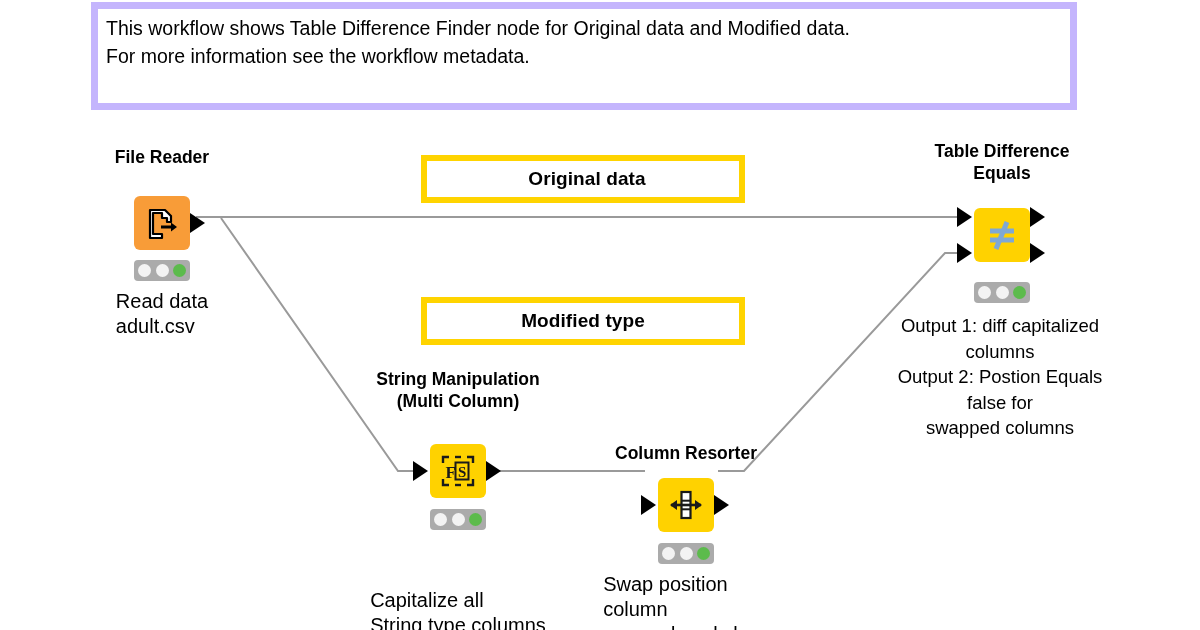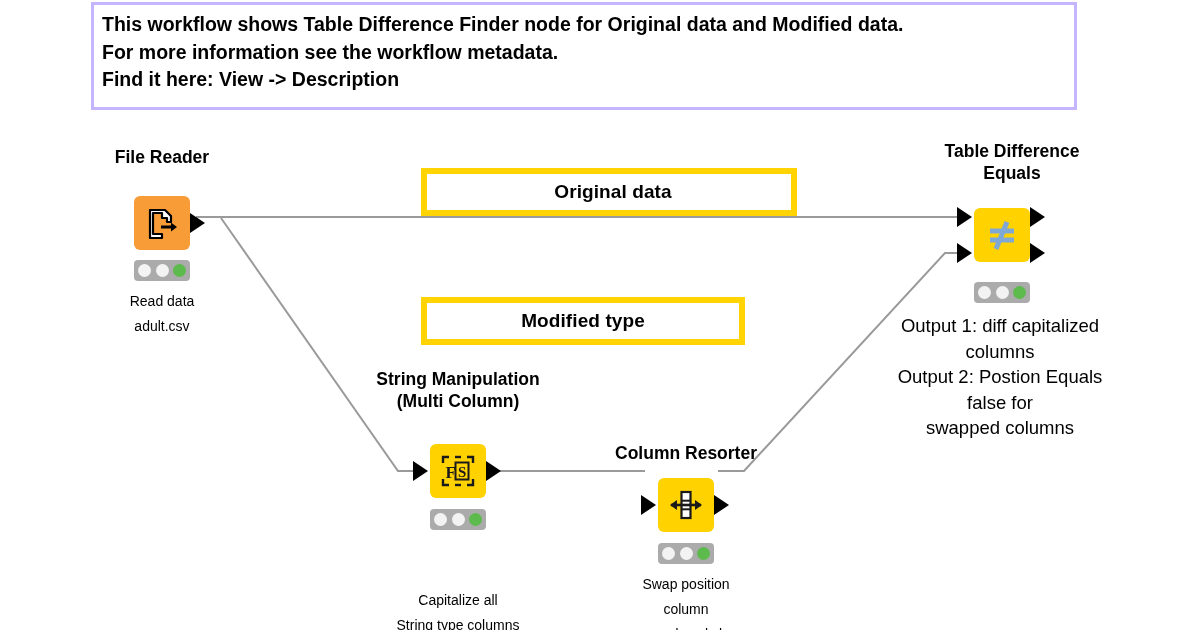--- a/index.html
+++ b/index.html
@@ -17,23 +17,22 @@
   }
 
   
   #header-banner {
     position: absolute;
     left: 91px;
     top: 2px;
     width: 986px;
     height: 108px;
     box-sizing: border-box;
-    border: 3px solid #c4b5fd;
+    border: 7px solid #c4b5fd;
     background: #ffffff;
-    font-weight: bold;
   }
   #header-banner .banner-inner {
     padding: 6px 8px 0 8px;
   }
   #header-banner .banner-line {
     font-size: 19.5px;
     line-height: 27.5px;
     color: #000;
     white-space: nowrap;
     font-family: "Liberation Sans", sans-serif;
@@ -47,21 +46,21 @@
     background: #ffffff;
     display: flex;
     align-items: center;
     justify-content: center;
   }
   .flow-annotation .flow-annotation-label {
     font-size: 19px;
     font-weight: bold;
     letter-spacing: 0.1px;
   }
-  #annotation-original { left: 421px; top: 168px; width: 376px; height: 48px; padding-left: 8px; }
+  #annotation-original { left: 421px; top: 155px; width: 324px; height: 48px; padding-left: 8px; }
   #annotation-modified { left: 421px; top: 297px; width: 324px; height: 48px; }
 
   
   #connections {
     position: absolute;
     left: 0; top: 0;
     width: 1200px;
     height: 630px;
     pointer-events: none;
   }
@@ -115,22 +114,21 @@
     height: 13px;
     border-radius: 50%;
     background: #F3F3F3;
   }
   .status-led.green { background: #5CBB4C; }
 
   .node-subtitle {
     position: absolute;
     left: 50%;
     transform: translateX(-50%);
-    text-align: center;
-    font-size: 14px;
+    font-size: 20px;
     line-height: 25px;
     white-space: nowrap;
   }
 
   
   #output-description {
     position: absolute;
     left: 868px;
     top: 313px;
     width: 264px;
@@ -140,21 +138,20 @@
   }
   #output-description .out-line { white-space: nowrap; }
 </style>
 </head>
 <body>
 
 <div id="header-banner">
   <div class="banner-inner">
     <div class="banner-line">This workflow shows Table Difference Finder node for Original data and Modified data.</div>
     <div class="banner-line">For more information see the workflow metadata.</div>
-    <div class="banner-line">Find it here: View -&gt; Description</div>
   </div>
 </div>
 
 <svg id="connections" viewBox="0 0 1200 630" xmlns="http://www.w3.org/2000/svg">
 
   <polyline fill="none" stroke="#9A9A9A" stroke-width="2" points="196,217 960,217"></polyline>
 
   <polyline fill="none" stroke="#9A9A9A" stroke-width="2" points="221,218 398,471 420,471"></polyline>
 
   <polyline fill="none" stroke="#9A9A9A" stroke-width="2" points="490,471 645,471"></polyline>
@@ -242,21 +239,21 @@
     <span class="status-led"></span>
     <span class="status-led green"></span>
   </div>
   <div class="node-subtitle" style="top:94px;">
     <div>Swap position</div>
     <div>column</div>
     <div>age and workclass</div>
   </div>
 </div>
 
-<div class="node" id="node-table-difference-finder" style="left:974px; top:208px; width:56px; height:54px;padding-left:20px;">
+<div class="node" id="node-table-difference-finder" style="left:974px; top:208px; width:56px; height:54px;">
   <div class="node-title" style="top:-68px;">
     <div>Table Difference</div>
     <div>Equals</div>
   </div>
   <div class="node-box yellow" style="left:0; top:0;">
     <svg width="34" height="34" viewBox="0 0 34 34">
       <g stroke="#7FA8D4" stroke-width="5" stroke-linecap="butt">
         <line x1="5" y1="13" x2="29" y2="13"></line>
         <line x1="5" y1="22" x2="29" y2="22"></line>
         <line x1="22" y1="4" x2="11" y2="31"></line>

